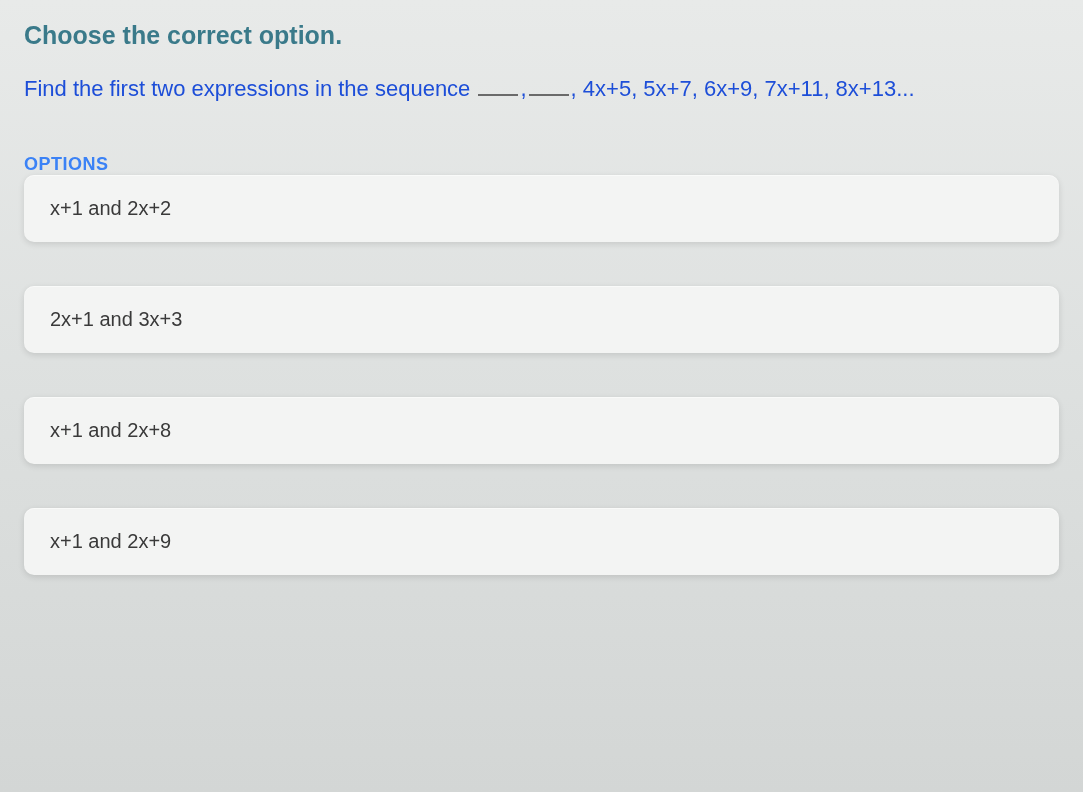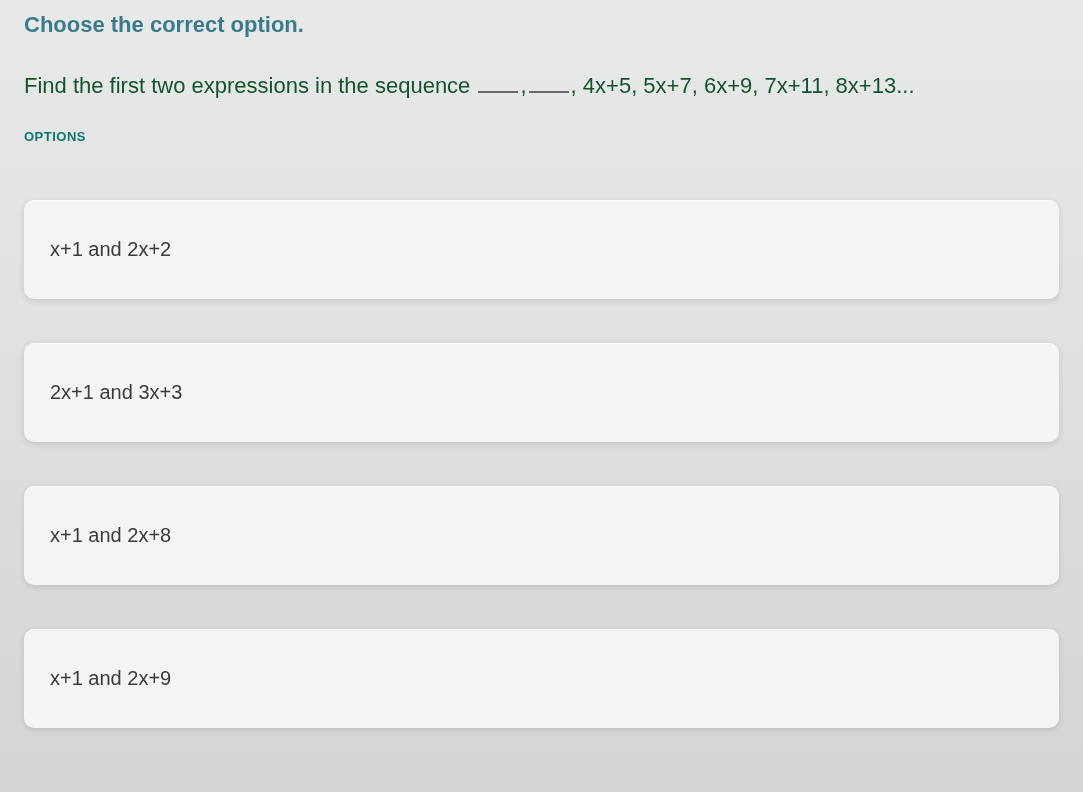--- a/index.html
+++ b/index.html
@@ -10,50 +10,49 @@
     body {
       font-family: -apple-system, BlinkMacSystemFont, 'Segoe UI', Arial, sans-serif;
       background: linear-gradient(180deg, #e8eae9 0%, #dde0df 50%, #d3d6d5 100%);
       width: 1083px;
       height: 792px;
       padding: 0 24px;
       overflow: hidden;
     }
     .heading {
       color: #3a7a8a;
-      font-size: 22px;
+      font-size: 25px;
       font-weight: 700;
-      margin-bottom: 33px;
-      padding-top: 12px;
+      margin-bottom: 24px;
+      padding-top: 21px;
     }
     .question {
-      color: #14532d;
+      color: #1d4ed8;
       font-size: 22px;
       font-weight: 400;
-      margin-bottom: 30px;
+      margin-bottom: 52px;
     }
     .blank {
       display: inline-block;
       border-bottom: 2px solid #6a6a6a;
       width: 40px;
       height: 1em;
       vertical-align: baseline;
       margin: 0 2px;
     }
     .options-label {
-      color: #0f766e;
-      font-size: 13px;
+      color: #3b82f6;
+      font-size: 18px;
       font-weight: 700;
       letter-spacing: 0.5px;
-      margin-bottom: 56px;
     }
     .option-card {
       background: #f3f4f3;
       border-radius: 10px;
-      padding: 38px 26px;
+      padding: 22px 26px;
       margin-bottom: 44px;
       box-shadow: 0 2px 6px rgba(0,0,0,0.12), inset 0 1px 0 rgba(255,255,255,0.5);
       cursor: pointer;
       color: #3a3a3a;
       font-size: 20px;
       font-weight: 400;
     }
   </style>
 </head>
 <body>

